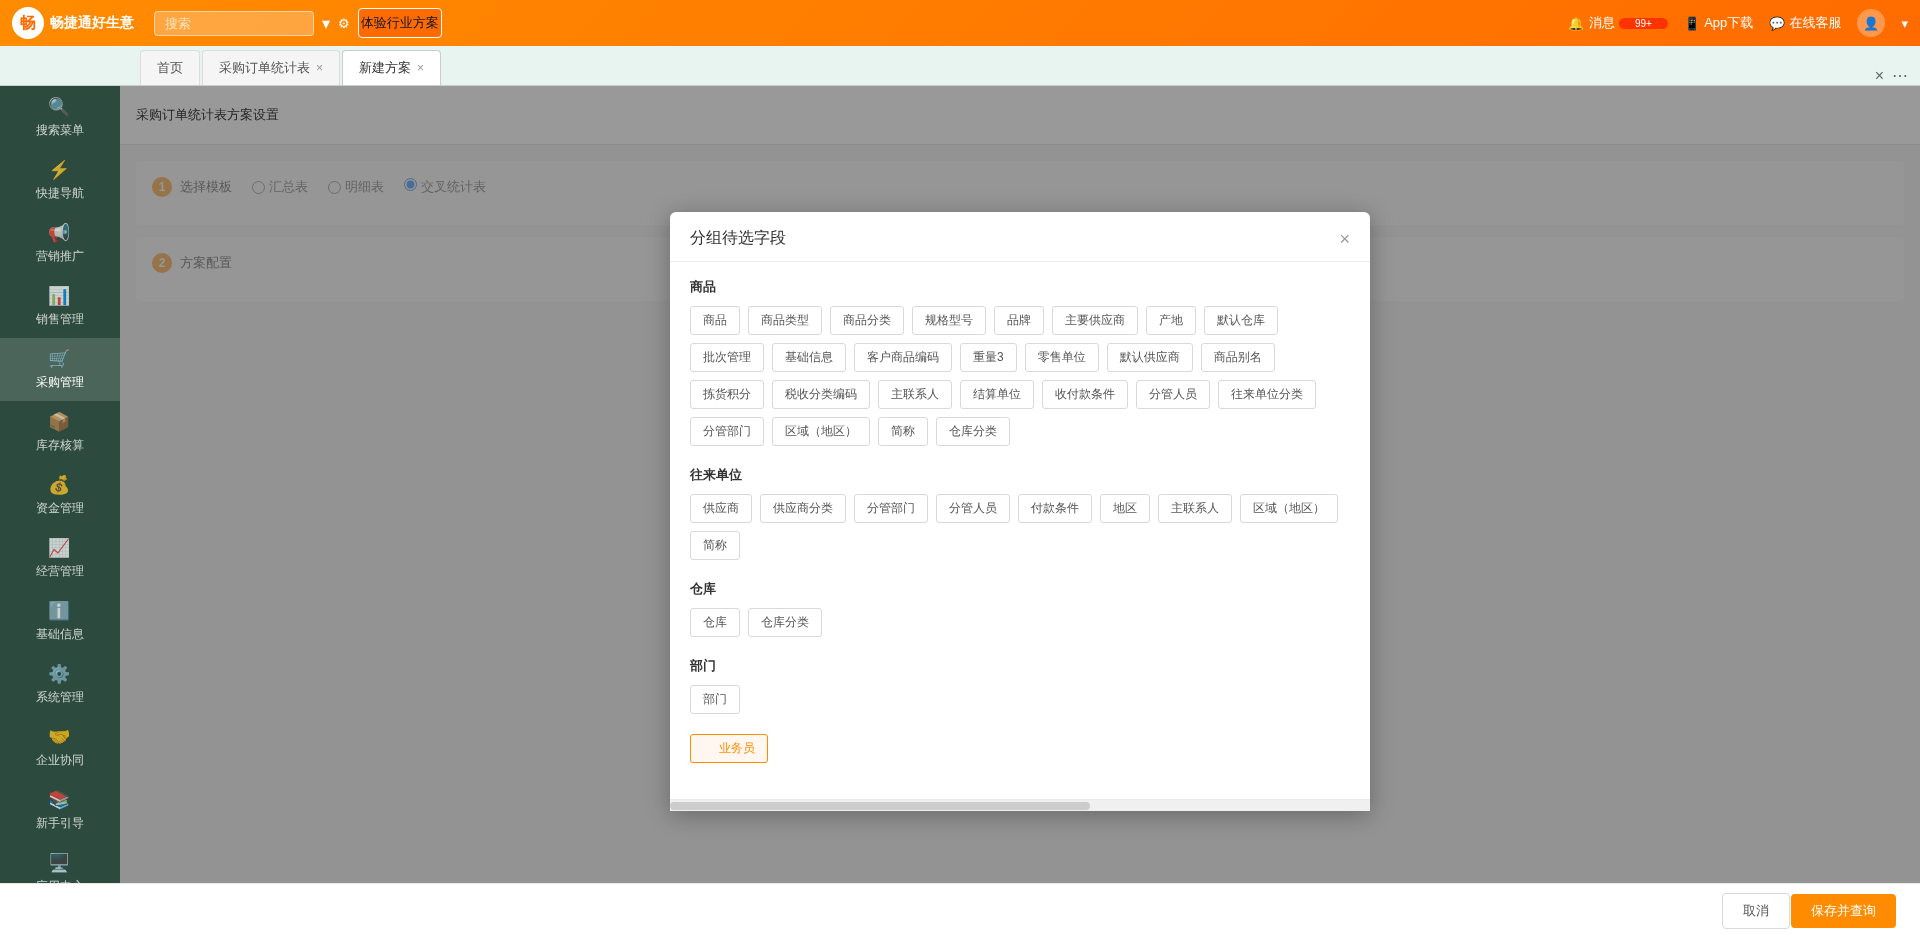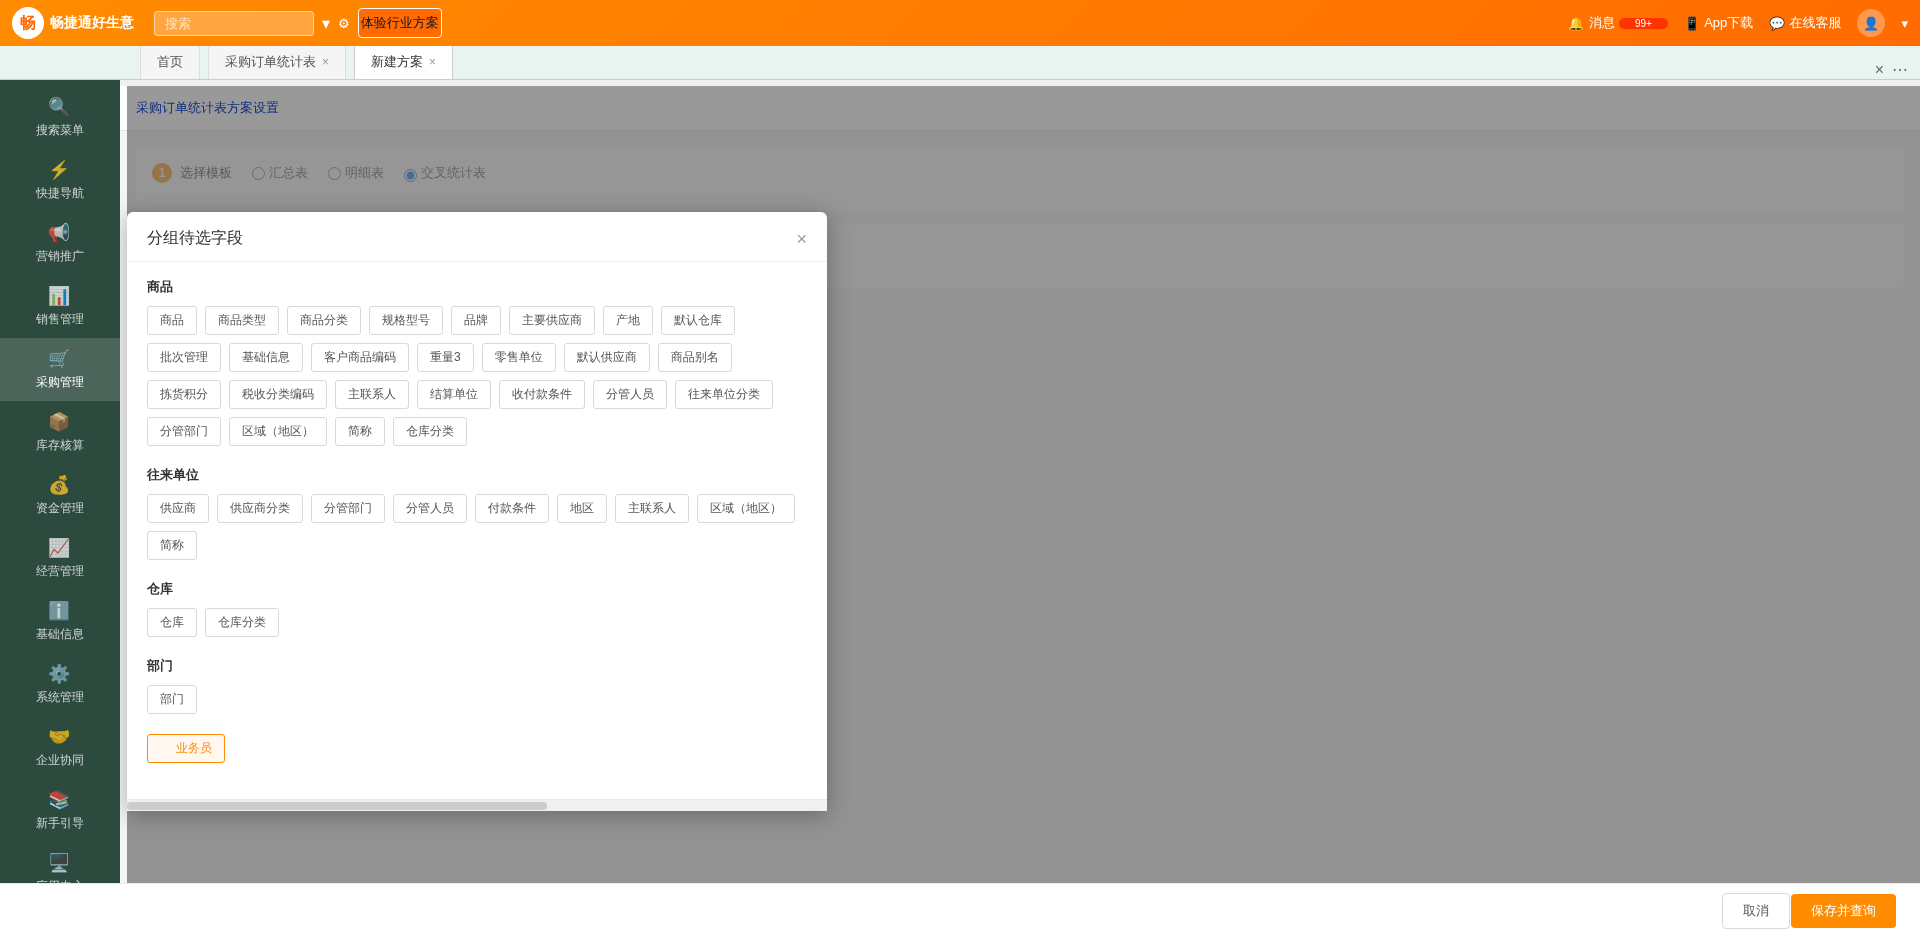--- a/index.html
+++ b/index.html
@@ -83,30 +83,29 @@
     .avatar-circle {
       width: 28px; height: 28px;
       background: rgba(255,255,255,0.3);
       border-radius: 50%;
       display: flex; align-items: center; justify-content: center;
       color: white;
     }
 
     
     .tab-bar {
-      height: 34px;
+      height: 40px;
       background: #e8f4f0;
       display: flex;
       align-items: flex-end;
       padding: 12px 0 0 140px;
       position: fixed;
       top: 46px; left: 0; right: 0;
       z-index: 99;
       border-bottom: 1px solid #ccc;
-      gap: 6px;
     }
     .tab-item {
       padding: 8px 16px;
       background: #f5f5f5;
       border: 1px solid #ddd;
       border-bottom: none;
       margin-right: 2px;
       cursor: pointer;
       font-size: 13px;
       color: #555;
@@ -167,36 +166,35 @@
       position: fixed;
       top: 86px;
       left: 120px;
       right: 0;
       bottom: 0;
       background: #f5f5f5;
       overflow: hidden;
     }
     .page-title-bar {
       background: white;
-      padding: 13px 16px;
-      font-size: 13px;
-      color: #1d4ed8;
+      padding: 20px 16px;
+      font-size: 13px;
+      color: #404040;
       border-bottom: 1px solid #e8e8e8;
     }
 
     
     .modal-overlay {
       position: absolute;
       top: 0; left: 0; right: 0; bottom: 0;
       background: rgba(0,0,0,0.4);
       display: flex;
       align-items: center;
-      justify-content: flex-start;
+      justify-content: center;
       z-index: 200;
-      margin-left: 7px;
     }
 
     
     .modal {
       background: white;
       border-radius: 6px;
       width: 700px;
       max-height: 600px;
       display: flex;
       flex-direction: column;
@@ -462,21 +460,21 @@
     <div style="background:white;border-radius:4px;padding:16px;margin-bottom:12px;">
       <div class="section-header">
         <div class="step-badge">1</div>
         <span>选择模板</span>
         <label style="display:flex;align-items:center;gap:4px;margin-left:12px;font-size:13px;color:#555;">
           <input type="radio" name="template" style=""> 汇总表
         </label>
         <label style="display:flex;align-items:center;gap:4px;margin-left:12px;font-size:13px;color:#555;">
           <input type="radio" name="template" style=""> 明细表
         </label>
-        <label style="display:flex;align-items:flex-end;gap:4px;margin-left:12px;font-size:13px;color:#555;">
+        <label style="display:flex;align-items:flex-start;gap:4px;margin-left:12px;font-size:13px;color:#555;">
           <input type="radio" name="template" checked="" style=""> 交叉统计表
         </label>
       </div>
     </div>
     <div style="background:white;border-radius:4px;padding:16px;">
       <div class="section-header">
         <div class="step-badge">2</div>
         <span>方案配置</span>
       </div>
     </div>

